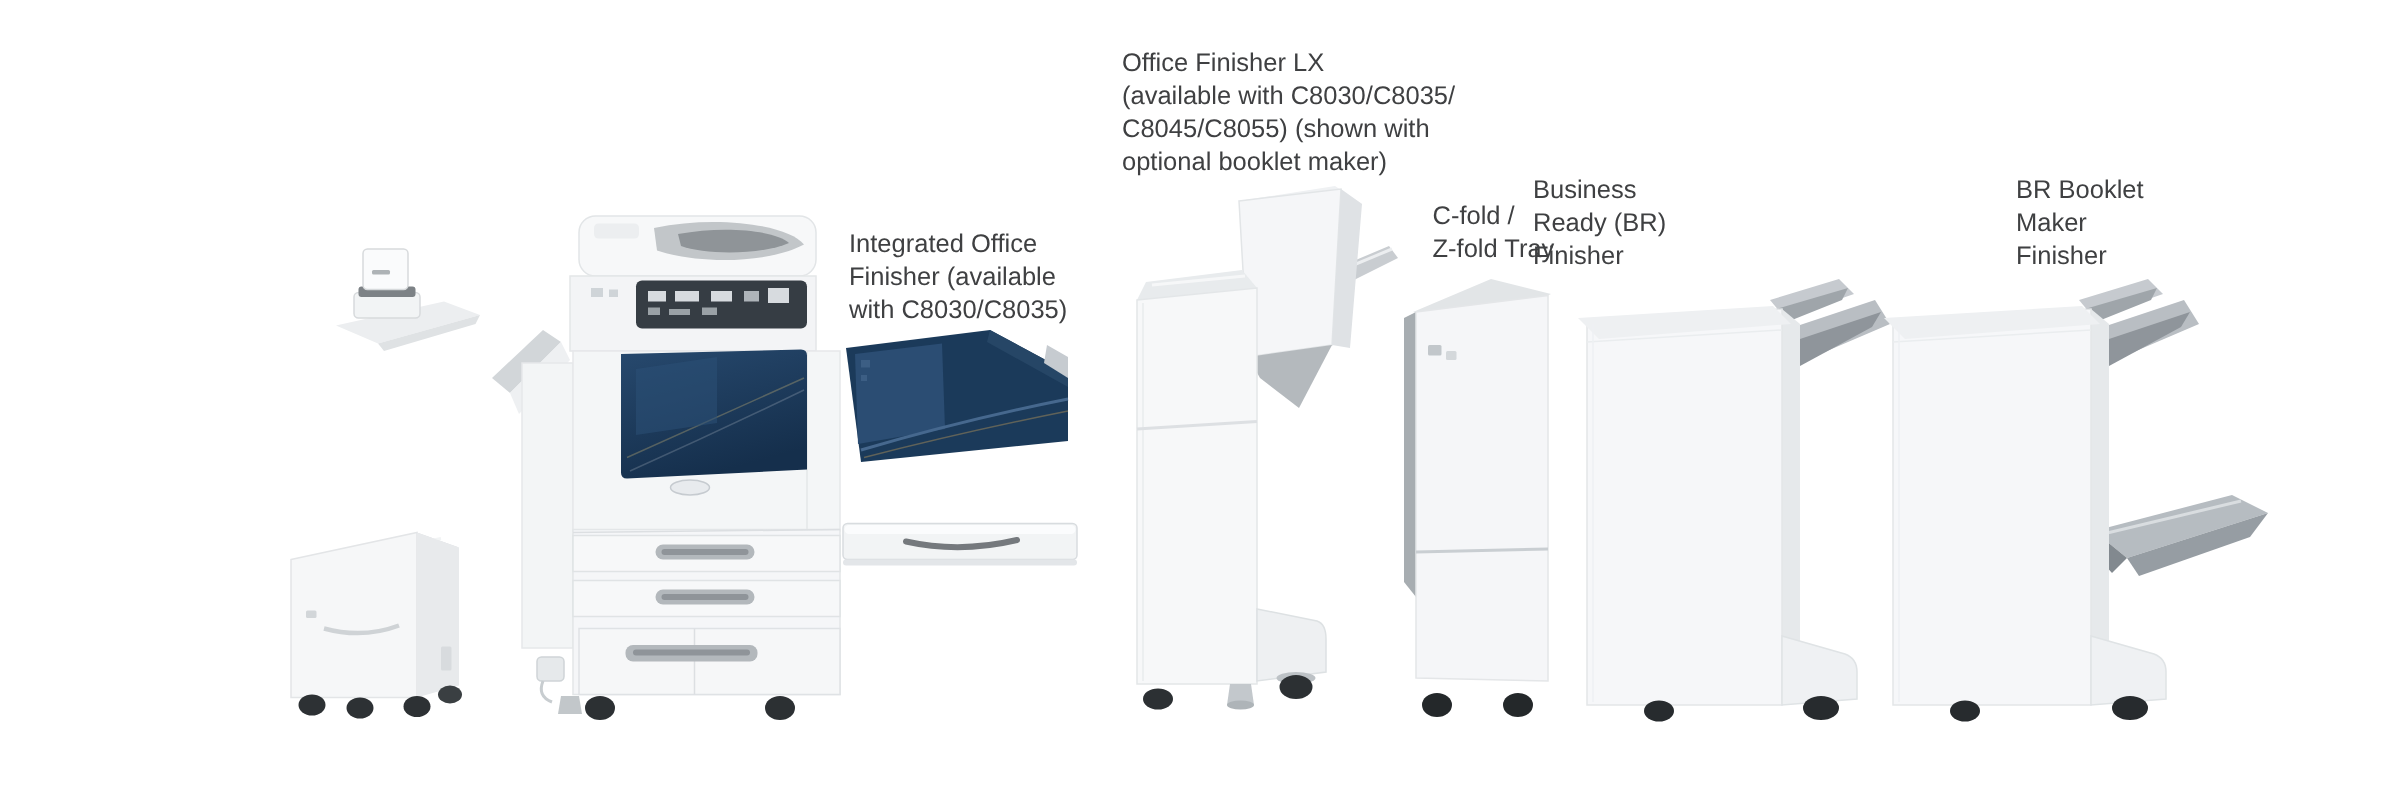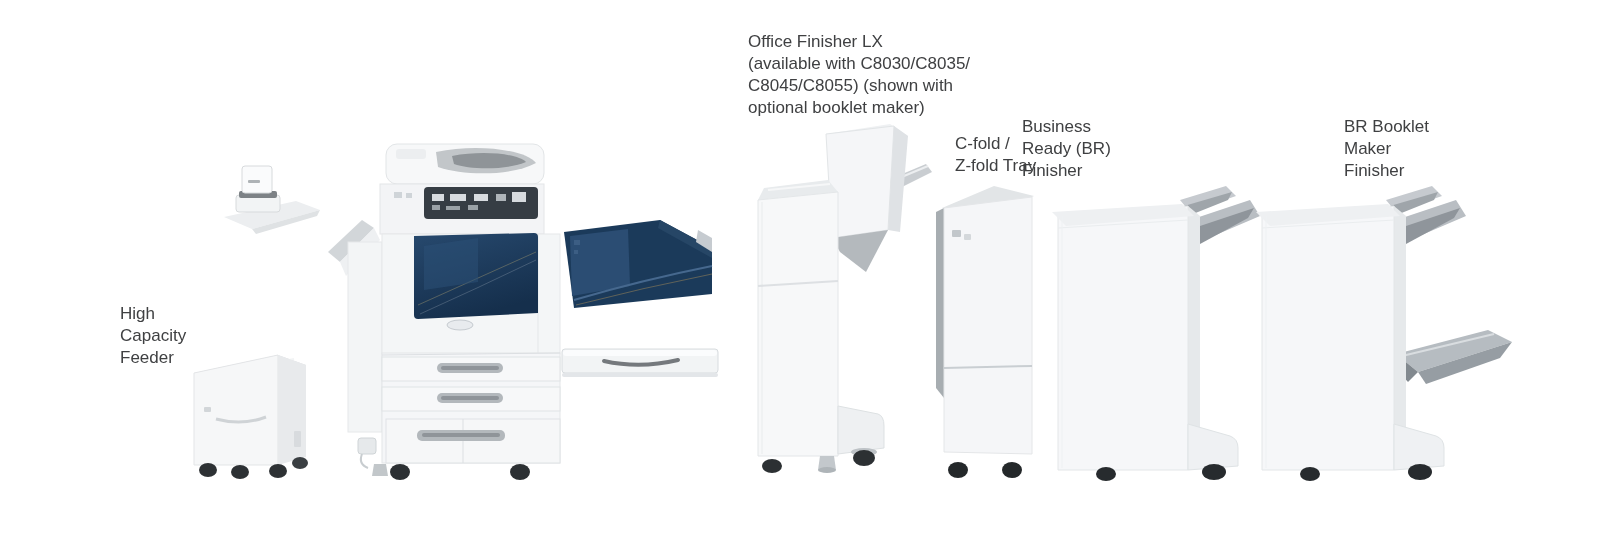--- a/index.html
+++ b/index.html
@@ -21,24 +21,24 @@
   }
   .product { position: absolute; }
   .product svg { display: block; }
 </style>
 </head>
 <body>
 
 <div class="stage">
 
 
-  <div class="label" style="left:120px; top:303px;">High
-Capacity
-Feeder</div>
-
+
+  <div class="label" style="left:566px; top:152px;">Integrated Office
+Finisher (available
+with C8030/C8035)</div>
 
 
   <div class="label" style="left:748px; top:31px;">Office Finisher LX
 (available with C8030/C8035/
 C8045/C8055) (shown with
 optional booklet maker)</div>
 
   <div class="label" style="left:955px; top:133px;">C-fold /
 Z-fold Tray</div>
 

